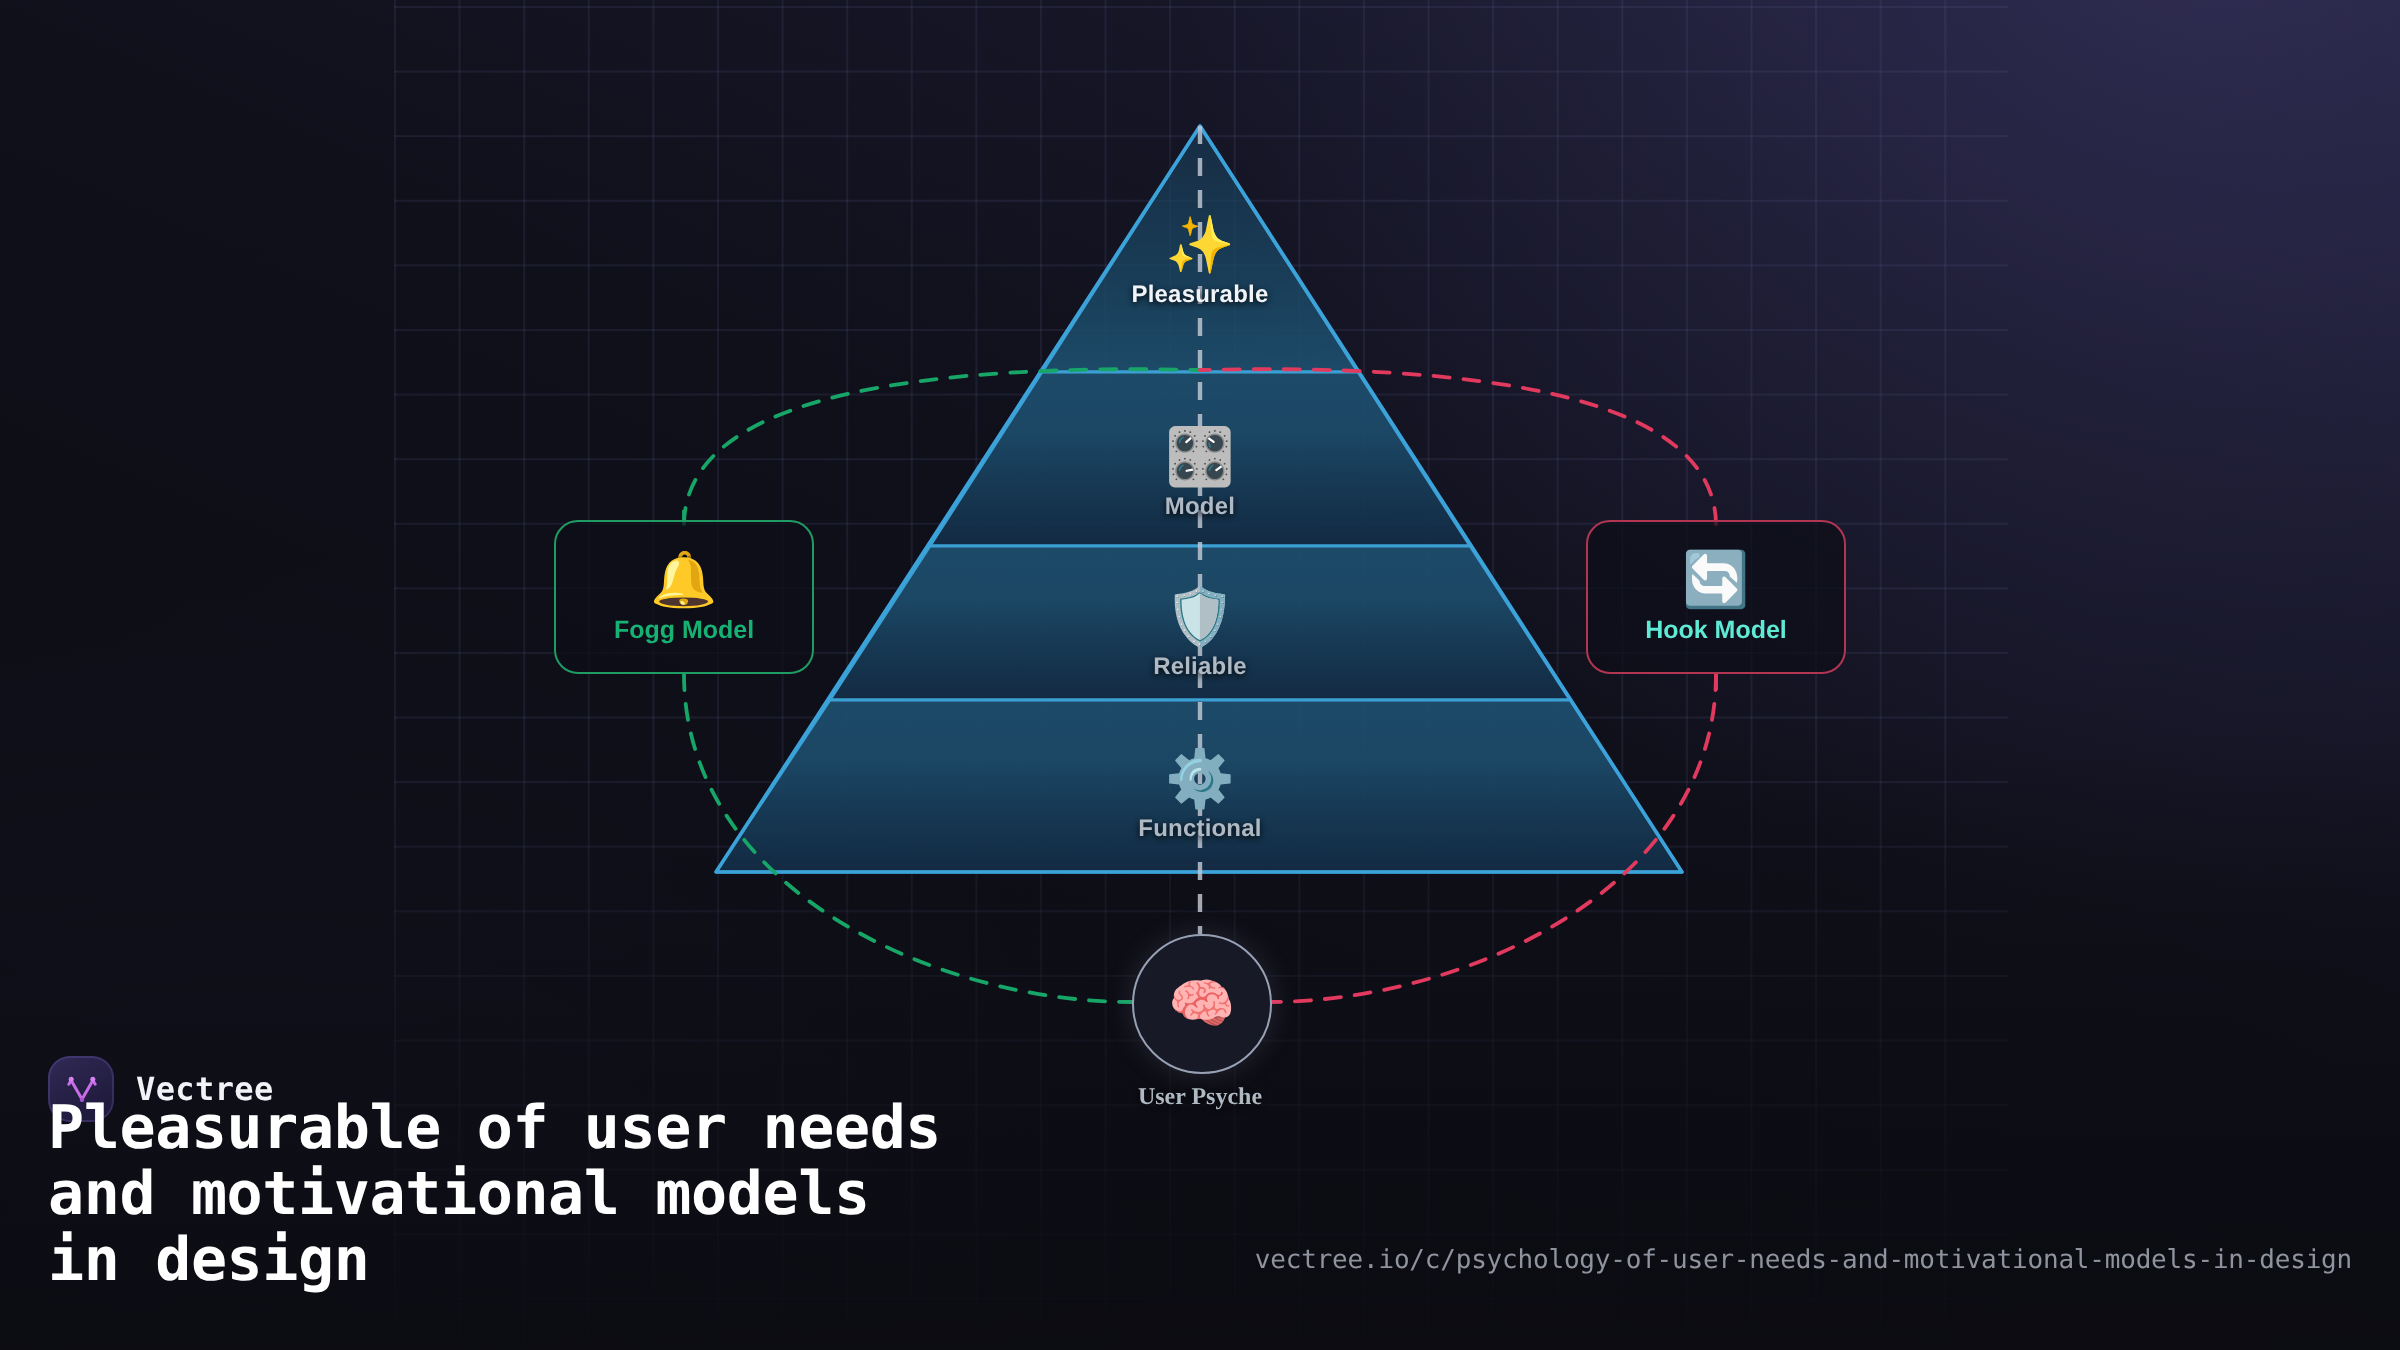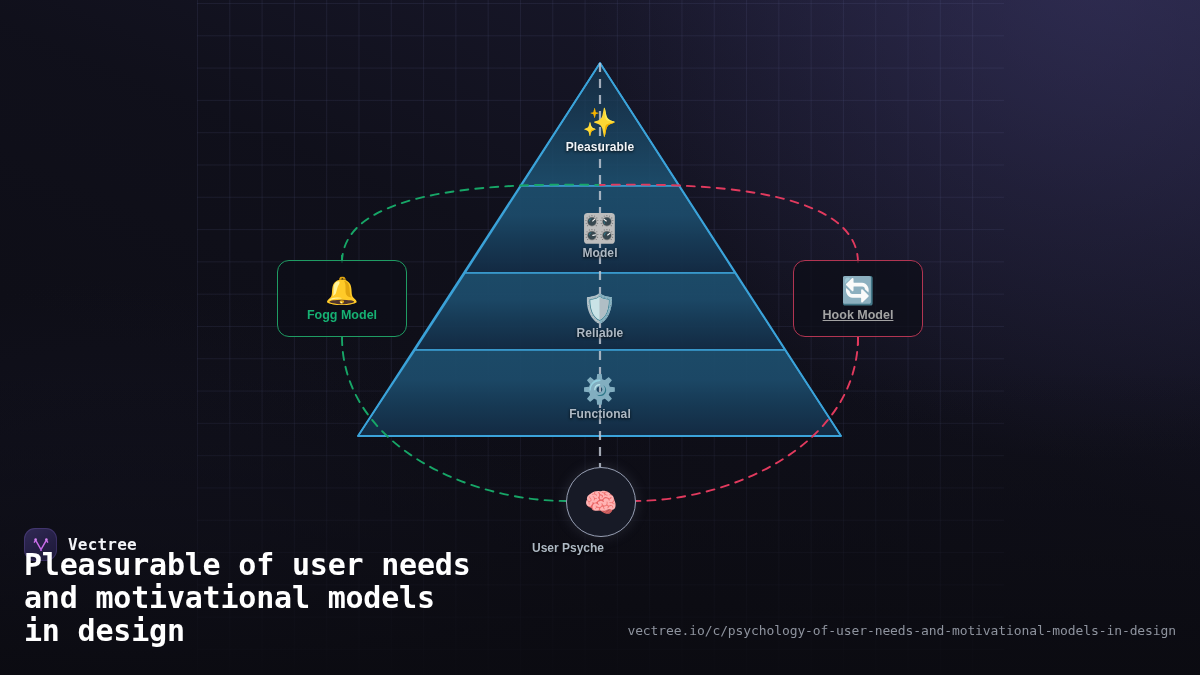--- a/index.html
+++ b/index.html
@@ -121,21 +121,21 @@
     font-family: "DejaVu Sans", sans-serif;
   }
   .modelbox .mlabel {
     margin-top: 3px;
     font-size: 12.5px;
     font-weight: bold;
   }
   .modelbox.left  { border: 1.4px solid #1f9c63; }
   .modelbox.left  .mlabel { color: #16b173; }
   .modelbox.right { border: 1.4px solid #b23552; }
-  .modelbox.right .mlabel { color: #a3a3a3; text-decoration: underline; }
+  .modelbox.right .mlabel { color: #5eead4; }
 
   
   .psyche-node {
     position: absolute;
     width: 68px;
     height: 68px;
     border-radius: 50%;
     border: 1.6px solid #98a0b4;
     background: #171a26;
     display: flex;
@@ -283,21 +283,21 @@
   </div>
 
   <div class="modelbox right" style="left:793px; top:260px;">
     <span class="glyph">🔄</span>
     <span class="mlabel">Hook Model</span>
   </div>
 
   <div class="psyche-node" style="left:566px; top:467px;">
     <span class="glyph">🧠</span>
   </div>
-  <div class="psyche-label" style="left:568px; top:541px;">User Psyche</div>
+  <div class="psyche-label" style="left:600px; top:541px;font-family:Liberation Serif, serif;">User Psyche</div>
 
   <div class="brandrow">
     <div class="logo">
       <svg width="20" height="20" viewBox="0 0 20 20">
         <g stroke="#c86ce8" stroke-width="1.5" fill="none" stroke-linecap="round">
           <path d="M4.6 5.2 L10 14.6 L15.4 5.2"></path>
           <path d="M4.6 5.2 L3.4 7.1"></path>
           <path d="M15.4 5.2 L16.6 7.1"></path>
         </g>
         <circle cx="4.6" cy="4.6" r="1.25" fill="#d583f2"></circle>

